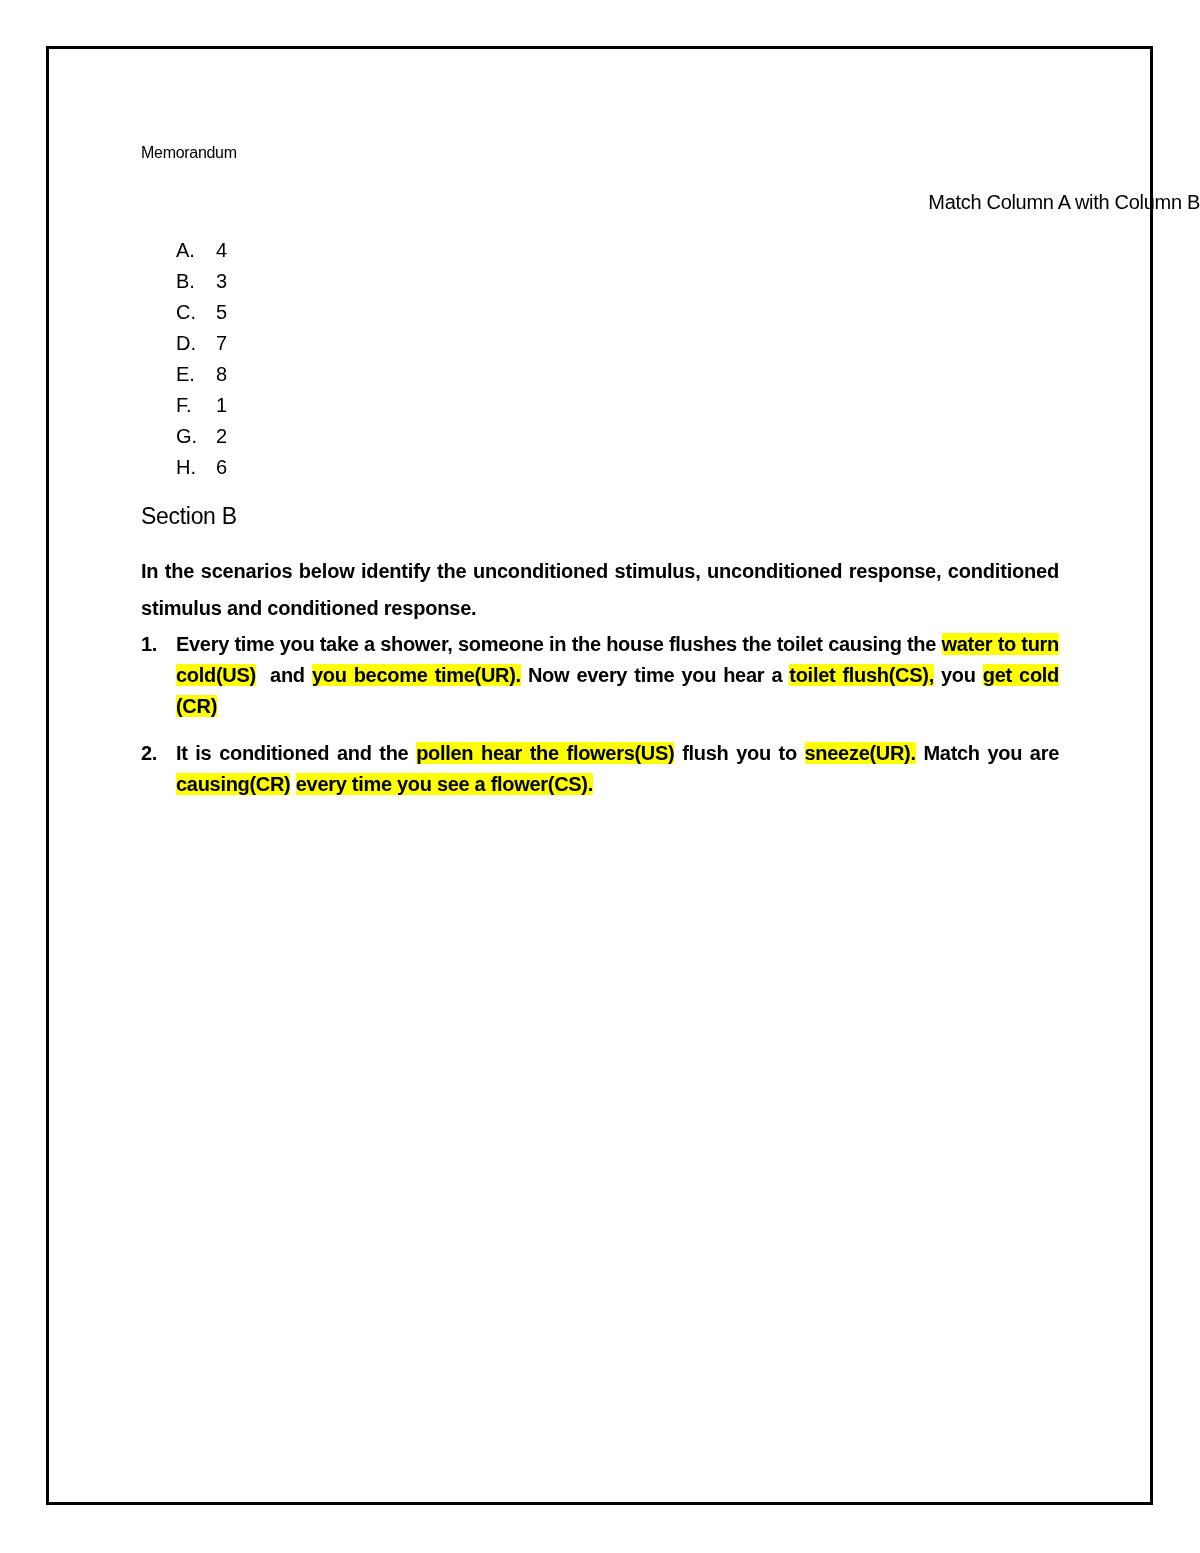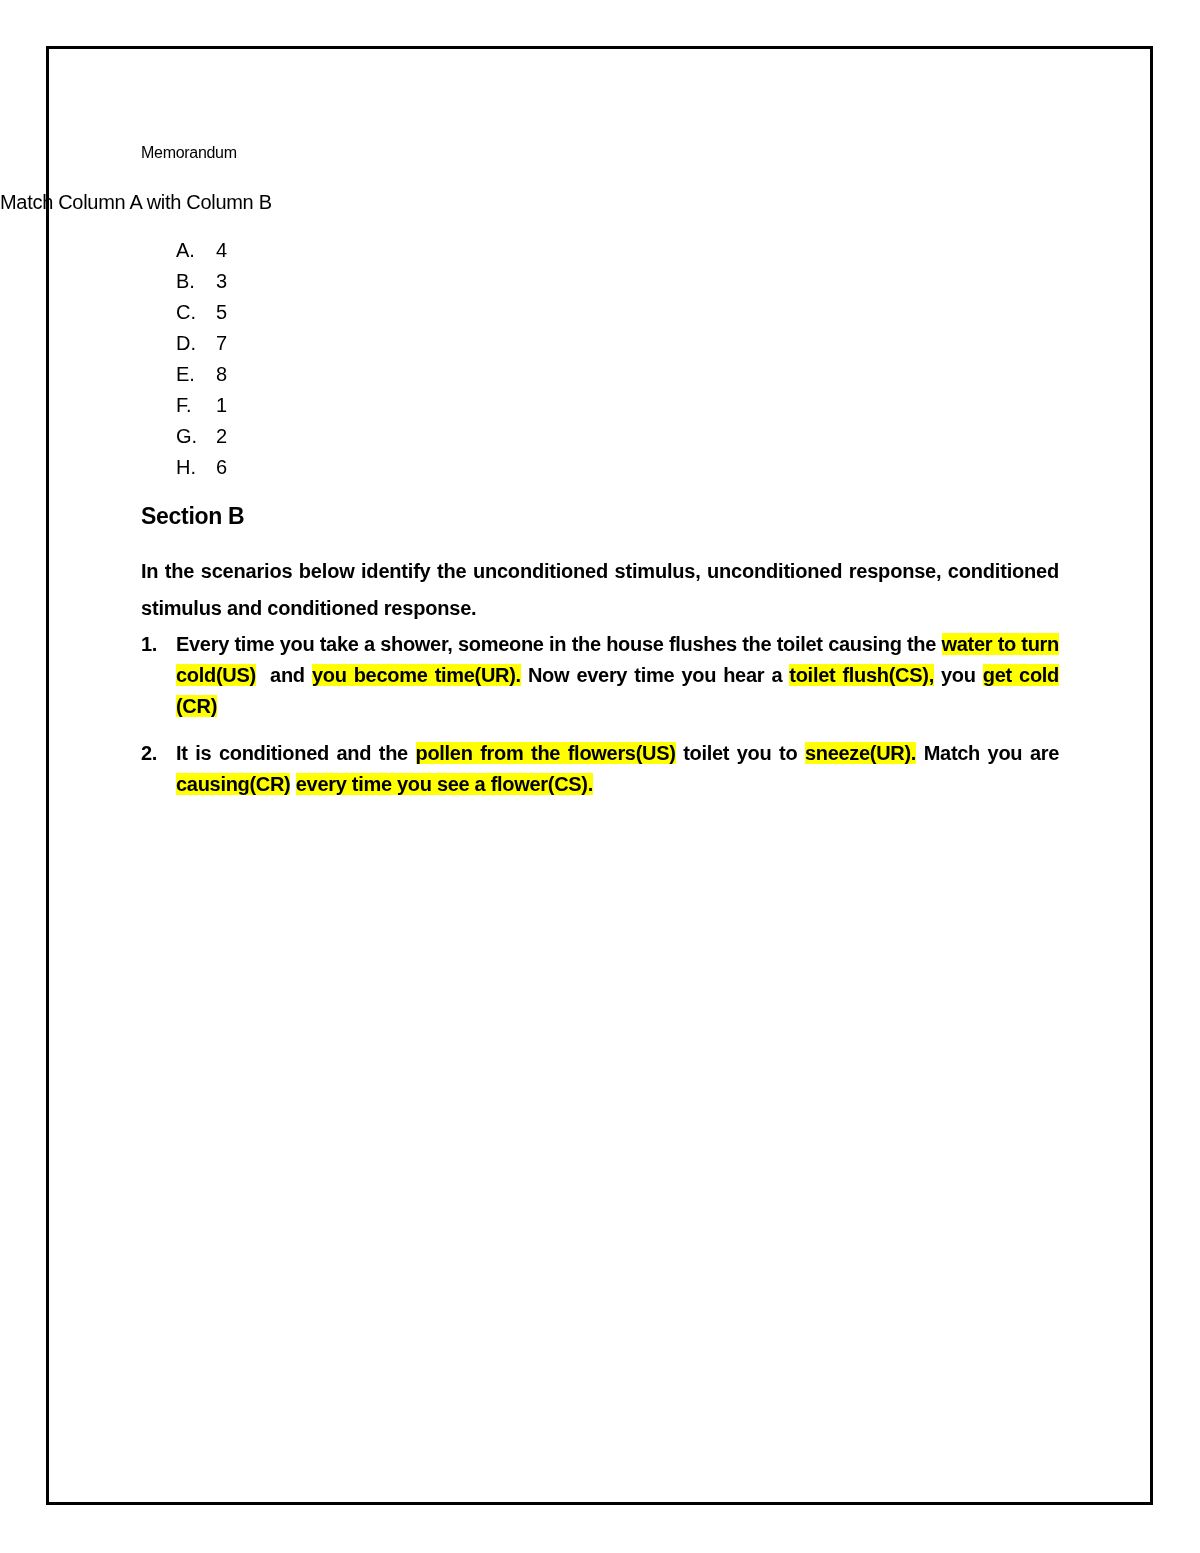--- a/index.html
+++ b/index.html
@@ -2,25 +2,25 @@
 <html><head>
   <meta charset="utf-8">
   <style>
     html, body { margin:0; padding:0; background:#ffffff; }
     body { width:1200px; height:1553px; position:relative; font-family:"Liberation Sans", "DejaVu Sans", sans-serif; color:#000; }
     .page-border {
       position:absolute; left:46px; top:46px; width:1101px; height:1453px;
       border:3px solid #000; box-sizing:content-box;
     }
     .memo-title { position:absolute; left:141px; top:144px; font-size:16px; letter-spacing:-0.3px; }
-    .match-title { position:absolute; left:0; width:1200px; top:191px; text-align:left; font-size:20px; letter-spacing:-0.3px; }
+    .match-title { position:absolute; left:0; width:1200px; top:191px; text-align:right; font-size:20px; letter-spacing:-0.3px; }
     .answers { position:absolute; left:176px; top:237px; margin:0; padding:0; list-style:none; }
     .answers li { height:31px; line-height:26px; font-size:20px; display:flex; }
     .answers .letter { width:40px; display:inline-block; }
-    .section-title { position:absolute; left:141px; top:503px; font-size:23px; font-weight:bold; letter-spacing:-0.3px; }
+    .section-title { position:absolute; left:141px; top:503px; font-size:23px; font-weight:normal; letter-spacing:-0.3px; }
     .intro { position:absolute; left:141px; top:553px; width:918px; font-size:20px; font-weight:bold; line-height:37px; text-align:justify; text-align-last:left; letter-spacing:-0.2px; }
     .scenarios { position:absolute; left:141px; top:629px; width:918px; margin:0; padding:0; list-style:none; }
     .scenarios li { display:flex; font-size:20px; font-weight:bold; line-height:31px; margin-bottom:16px; letter-spacing:-0.3px; }
     .scenarios .num { width:35px; flex:0 0 35px; }
     .scenarios .text { flex:1; text-align:justify; }
     .hl { background:#ffff00; }
   </style>
 </head>
 <body>
 
@@ -68,15 +68,15 @@
 
 <div class="intro">In the scenarios below identify the unconditioned stimulus, unconditioned response, conditioned stimulus and conditioned response.</div>
 
 <ol class="scenarios">
   <li>
     <span class="num">1.</span>
     <span class="text"><span>Every time you take a shower, someone in the house flushes the toilet causing the </span><span class="hl">water to turn cold(US)</span><span style="white-space:pre-wrap">  and </span><span class="hl">you become time(UR).</span><span> Now every time you hear a </span><span class="hl">toilet flush(CS),</span><span> you </span><span class="hl">get cold (CR)</span></span>
   </li>
   <li>
     <span class="num">2.</span>
-    <span class="text"><span>It is conditioned and the </span><span class="hl">pollen from the flowers(US)</span><span> toilet you to </span><span class="hl">sneeze(UR).</span><span> Match you are </span><span class="hl">causing(CR)</span><span> </span><span class="hl">every time you see a flower(CS).</span></span>
+    <span class="text"><span>It is conditioned and the </span><span class="hl">pollen hear the flowers(US)</span><span> flush you to </span><span class="hl">sneeze(UR).</span><span> Match you are </span><span class="hl">causing(CR)</span><span> </span><span class="hl">every time you see a flower(CS).</span></span>
   </li>
 </ol>
 
 </body></html>

